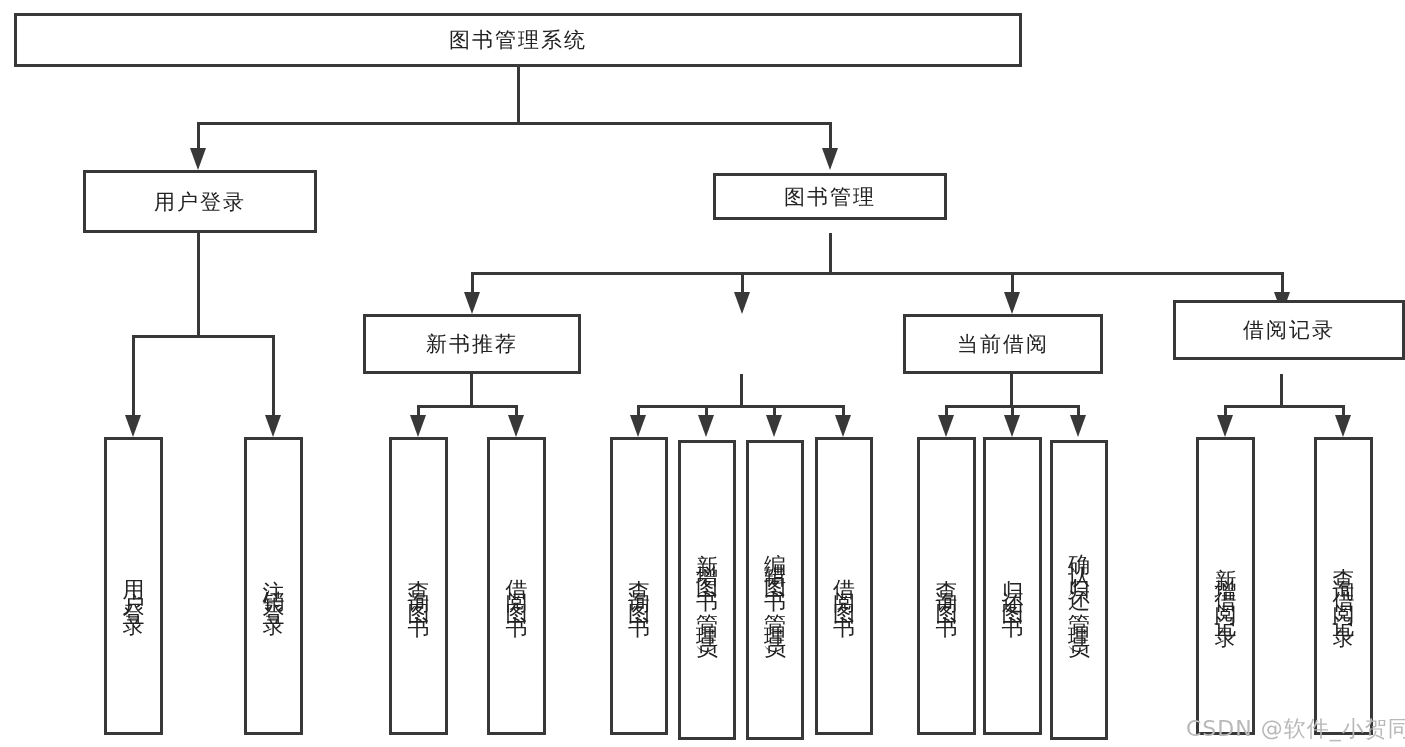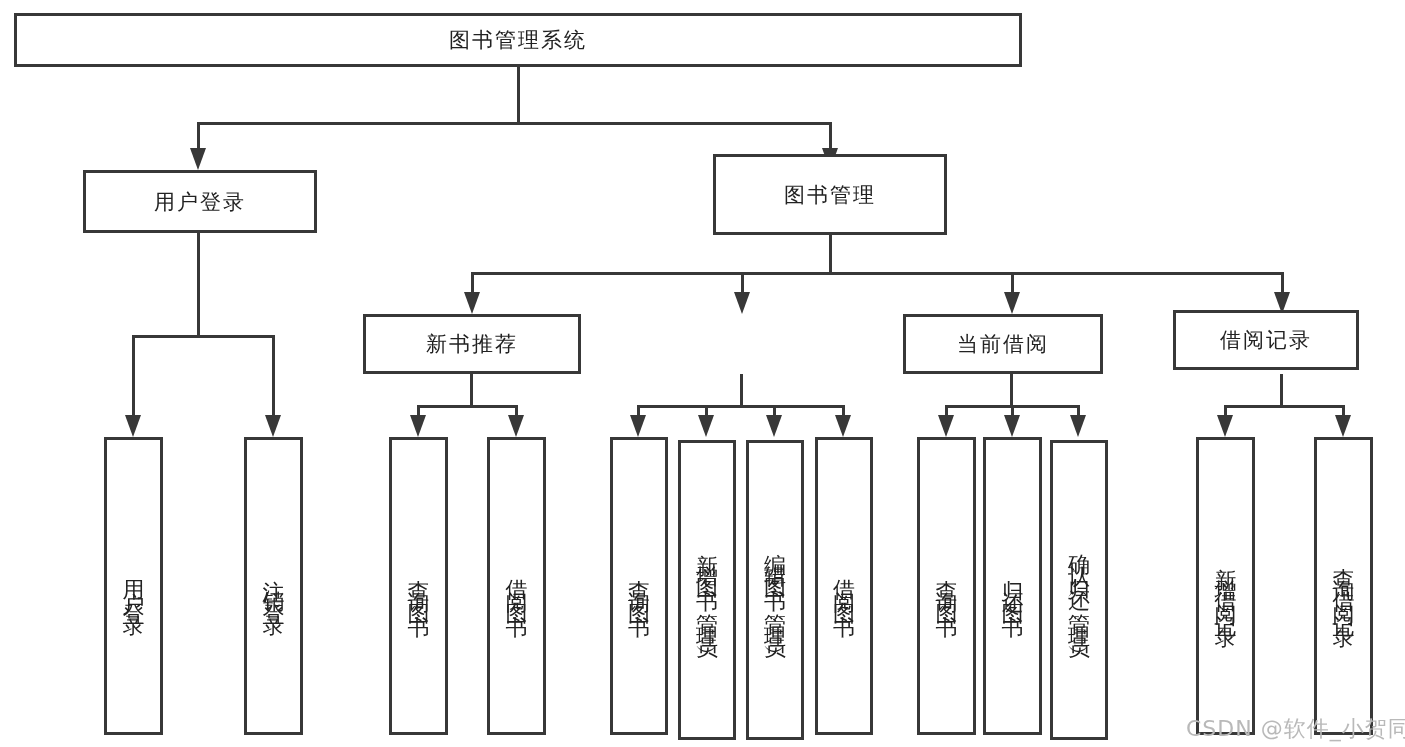--- a/index.html
+++ b/index.html
@@ -42,21 +42,21 @@
   <div class="hbox" style="left:14px;top:13px;width:1008px;height:54px">图书管理系统</div>
 
   <div class="ln" style="left:517px;top:67px;width:3px;height:55px"></div>
   <div class="ln" style="left:197px;top:122px;width:635px;height:3px"></div>
   <div class="ln" style="left:197px;top:122px;width:3px;height:28px"></div>
   <div class="ln" style="left:829px;top:122px;width:3px;height:28px"></div>
   <div class="arr" style="left:190px;top:148px"></div>
   <div class="arr" style="left:822px;top:148px"></div>
 
   <div class="hbox" style="left:83px;top:170px;width:234px;height:63px">用户登录</div>
-  <div class="hbox" style="left:713px;top:154px;width:234px;height:81px">图书管理</div>
+  <div class="hbox" style="left:713px;top:173px;width:234px;height:47px">图书管理</div>
 
   <div class="ln" style="left:197px;top:233px;width:3px;height:102px"></div>
   <div class="ln" style="left:132px;top:335px;width:143px;height:3px"></div>
   <div class="ln" style="left:132px;top:335px;width:3px;height:82px"></div>
   <div class="ln" style="left:272px;top:335px;width:3px;height:82px"></div>
   <div class="arr" style="left:125px;top:415px"></div>
   <div class="arr" style="left:265px;top:415px"></div>
 
   <div class="ln" style="left:829px;top:233px;width:3px;height:39px"></div>
   <div class="ln" style="left:471px;top:272px;width:812px;height:3px"></div>
@@ -64,21 +64,21 @@
   <div class="ln" style="left:741px;top:272px;width:3px;height:22px"></div>
   <div class="ln" style="left:1011px;top:272px;width:3px;height:22px"></div>
   <div class="ln" style="left:1281px;top:272px;width:3px;height:22px"></div>
   <div class="arr" style="left:464px;top:292px"></div>
   <div class="arr" style="left:734px;top:292px"></div>
   <div class="arr" style="left:1004px;top:292px"></div>
   <div class="arr" style="left:1274px;top:292px"></div>
 
   <div class="hbox" style="left:363px;top:314px;width:218px;height:60px">新书推荐</div>
   <div class="hbox" style="left:903px;top:314px;width:200px;height:60px">当前借阅</div>
-  <div class="hbox" style="left:1173px;top:310px;width:186px;height:60px">借阅记录</div>
+  <div class="hbox" style="left:1173px;top:300px;width:232px;height:60px">借阅记录</div>
 
   <div class="ln" style="left:470px;top:374px;width:3px;height:31px"></div>
   <div class="ln" style="left:417px;top:405px;width:101px;height:3px"></div>
   <div class="ln" style="left:417px;top:405px;width:3px;height:12px"></div>
   <div class="ln" style="left:515px;top:405px;width:3px;height:12px"></div>
   <div class="arr" style="left:410px;top:415px"></div>
   <div class="arr" style="left:508px;top:415px"></div>
 
   <div class="ln" style="left:740px;top:374px;width:3px;height:31px"></div>
   <div class="ln" style="left:637px;top:405px;width:208px;height:3px"></div>

